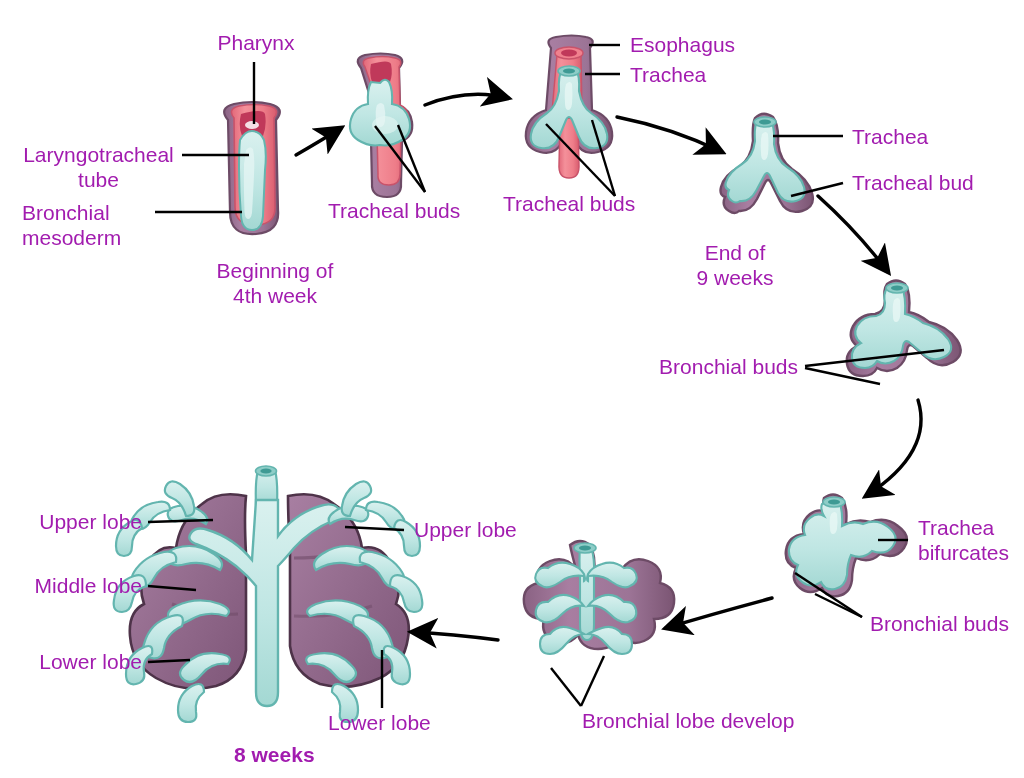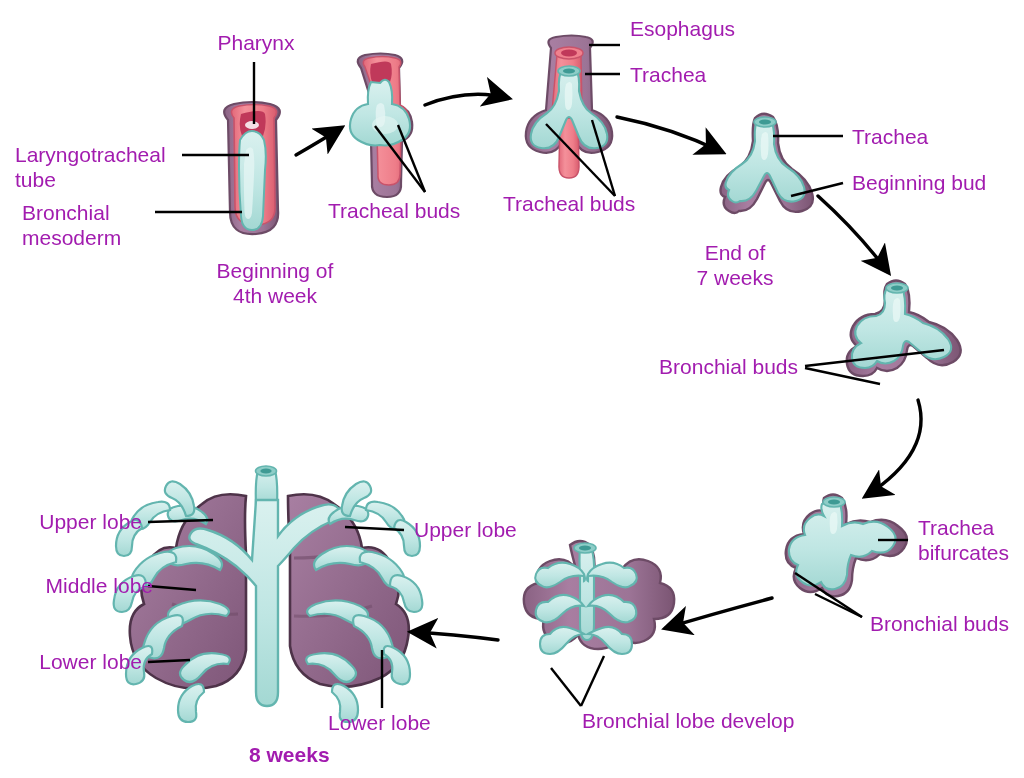--- a/index.html
+++ b/index.html
@@ -242,58 +242,58 @@
       <path d="M617,117 Q672,128 722,152" marker-end="url(#arrowHead)"></path>
       <path d="M818,196 Q858,232 888,272" marker-end="url(#arrowHead)"></path>
       <path d="M918,400 Q934,452 866,496" marker-end="url(#arrowHead)"></path>
       <path d="M772,598 Q712,614 666,628" marker-end="url(#arrowHead)"></path>
       <path d="M498,640 Q452,634 412,632" marker-end="url(#arrowHead)"></path>
     </g>
   </svg>
 
   <div class="lbl c" style="left:158px; top:30px; width:196px;">Pharynx</div>
 
-  <div class="lbl r" style="left:0px; top:142px; width:182px;"><span style="white-space:pre-line; display:block; text-align:left; padding-left:15px;">Laryngotracheal
+  <div class="lbl r" style="left:0px; top:142px; width:182px;"><span style="white-space:pre-line; display:block; text-align:center; padding-left:15px;">Laryngotracheal
 tube</span></div>
 
   <div class="lbl" style="left:22px; top:200px; width:180px;" style2="">Bronchial
 mesoderm</div>
 
   <div class="lbl c" style="left:185px; top:258px; width:180px; white-space:pre-line;">Beginning of
 4th week</div>
 
   <div class="lbl" style="left:328px; top:198px;">Tracheal buds</div>
 
-  <div class="lbl" style="left:630px; top:16px;">Esophagus</div>
+  <div class="lbl" style="left:630px; top:32px;">Esophagus</div>
 
   <div class="lbl" style="left:630px; top:62px;">Trachea</div>
 
   <div class="lbl" style="left:503px; top:191px;">Tracheal buds</div>
 
   <div class="lbl" style="left:852px; top:124px;">Trachea</div>
 
-  <div class="lbl" style="left:852px; top:170px;">Beginning bud</div>
+  <div class="lbl" style="left:852px; top:170px;">Tracheal bud</div>
 
   <div class="lbl c" style="left:640px; top:240px; width:190px; white-space:pre-line;">End of
-7 weeks</div>
+9 weeks</div>
 
   <div class="lbl r" style="left:608px; top:354px; width:190px;">Bronchial buds</div>
 
   <div class="lbl" style="left:918px; top:515px; white-space:pre-line;">Trachea
 bifurcates</div>
 
   <div class="lbl" style="left:870px; top:611px;">Bronchial buds</div>
 
   <div class="lbl" style="left:582px; top:708px;">Bronchial lobe develop</div>
 
   <div class="lbl r" style="left:0px; top:509px; width:142px;">Upper lobe</div>
 
-  <div class="lbl r" style="left:11px; top:573px; width:142px;">Middle lobe</div>
+  <div class="lbl r" style="left:0px; top:573px; width:142px;">Middle lobe</div>
 
   <div class="lbl r" style="left:0px; top:649px; width:142px;">Lower lobe</div>
 
   <div class="lbl" style="left:414px; top:517px;">Upper lobe</div>
 
   <div class="lbl" style="left:328px; top:710px;">Lower lobe</div>
 
-  <div class="lbl bold" style="left:249px; top:742px;">8 weeks</div>
+  <div class="lbl bold" style="left:234px; top:742px;">8 weeks</div>
 
 </div>
 
 </body></html>

